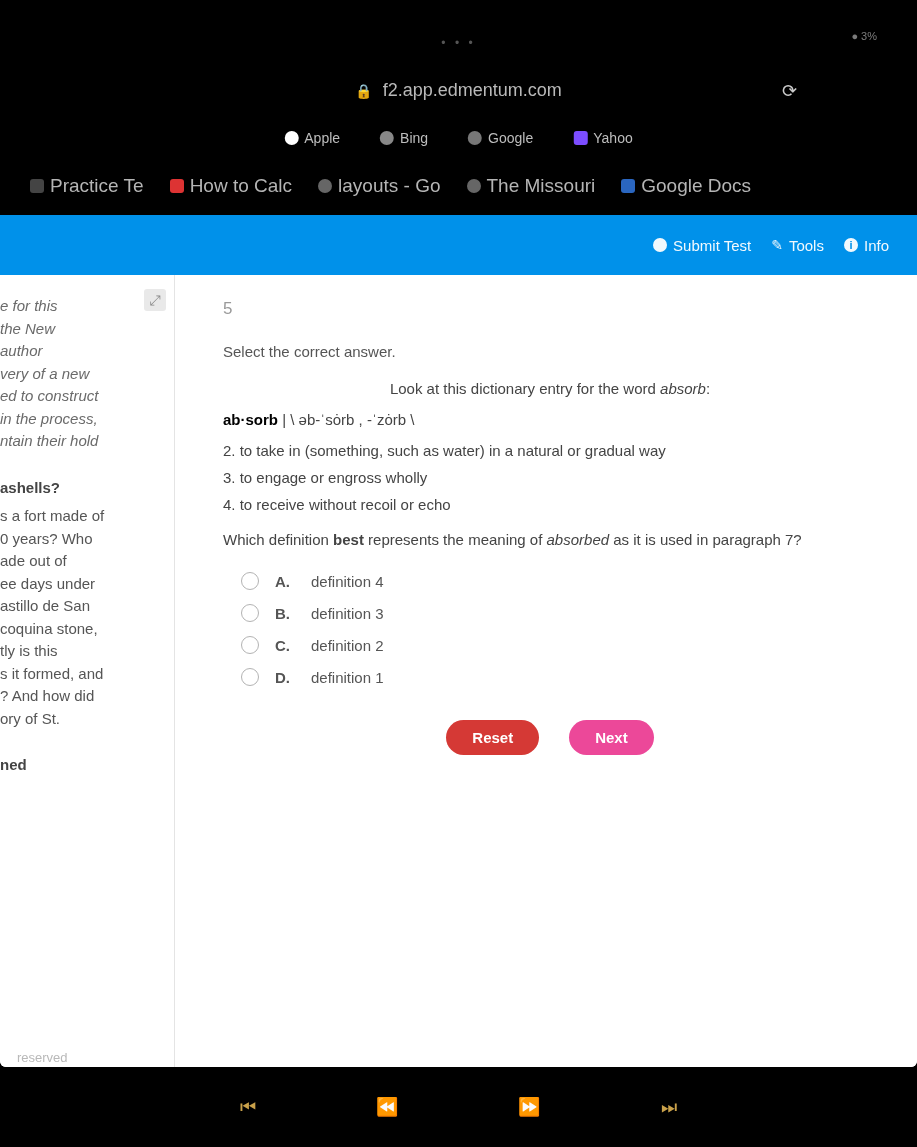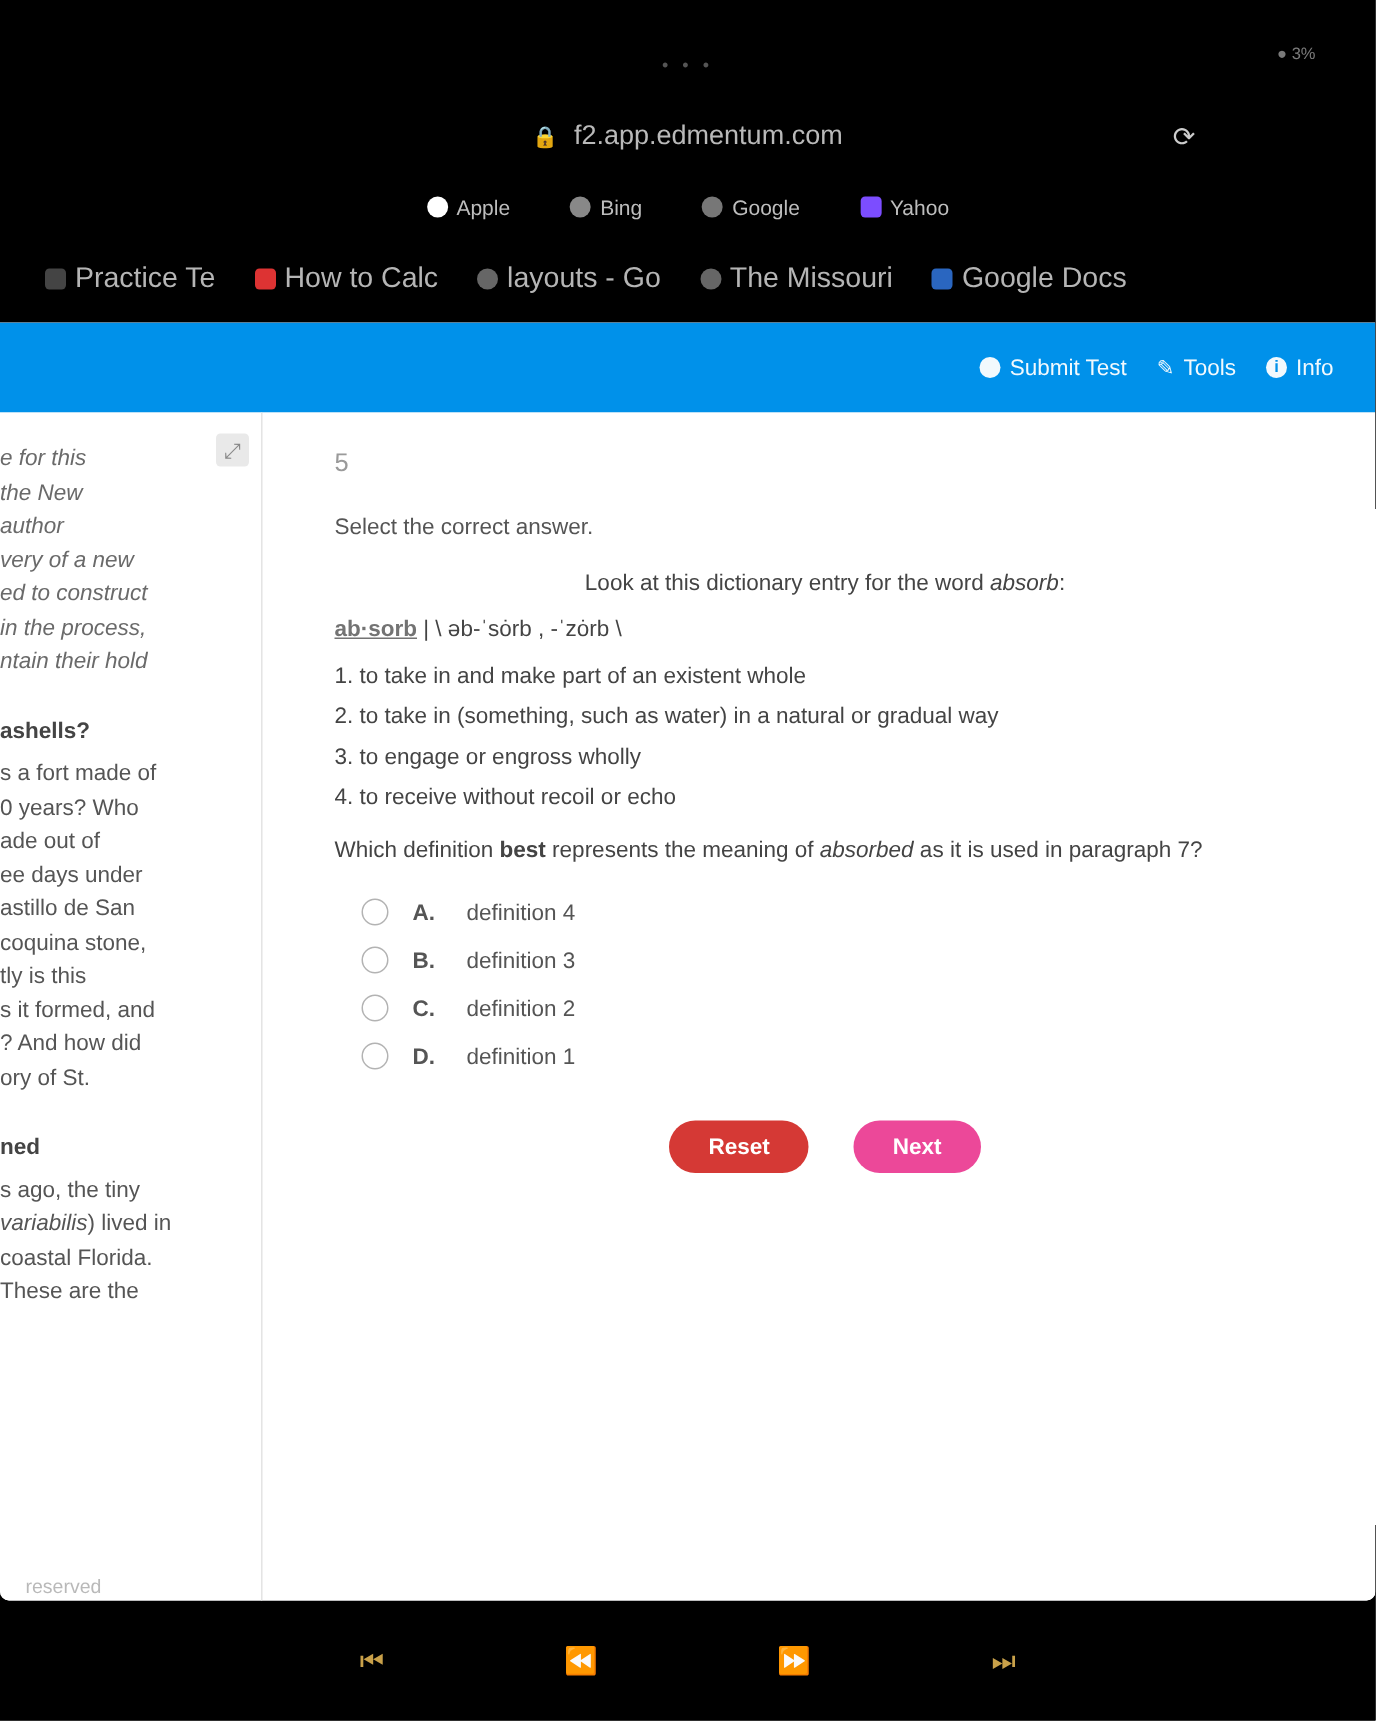--- a/index.html
+++ b/index.html
@@ -39,21 +39,21 @@
   .left-pane .sub { font-style:normal; color:#444; font-weight:600; margin-top:24px;}
   .left-pane .subq { font-style:normal; color:#555; margin-top:6px;}
   .left-pane .footer { position:absolute; bottom:10px; left:17px; color:#b9b9b9; font-size:13px; font-style:normal;}
   .expand-ico { position:absolute; top:14px; right:8px; width:22px;height:22px; background:#e9e9e9; border-radius:3px; display:flex;align-items:center;justify-content:center;color:#888;font-size:14px;}
 
   .right-pane { flex:1; padding:24px 40px 20px 48px; background:#fff; font-size:15px; color:#444; overflow:auto;}
   .qnum { color:#9a9a9a; font-size:17px; margin-bottom:24px;}
   .instruct { color:#555; margin-bottom:20px;}
   .entry-intro { margin-bottom:14px;text-align:center;}
   .headword { margin-bottom:14px;}
-  .headword b { color:#737373;text-decoration:underline; }
+  .headword b { color:#000000; }
   .defs { margin-bottom:18px; }
   .defs div { margin-bottom:10px; }
   .question-stem { margin-bottom:24px; }
   .question-stem b { font-weight:700; }
   .question-stem .ital { font-style:italic; }
 
   .choices { padding-left:18px; margin-bottom:34px;}
   .choice { display:flex; align-items:center; gap:16px; margin-bottom:14px; font-size:15px;}
   .radio { width:18px;height:18px;border:1.5px solid #b3b3b3;border-radius:50%; flex:0 0 18px;}
   .letter { font-weight:700; color:#555; width:20px;}
@@ -157,43 +157,36 @@
           <div>ade out of</div>
           <div>ee days under</div>
           <div>astillo de San</div>
           <div>coquina stone,</div>
           <div>tly is this</div>
           <div>s it formed, and</div>
           <div>? And how did</div>
           <div>ory of St.</div>
         </div>
         <div class="sub">ned</div>
-        <div class="subq">
-          <div>s ago, the tiny</div>
-          <div><span style="font-style:italic">variabilis</span><span>) lived in</span></div>
-          <div>coastal Florida.</div>
-          <div>These are the</div>
-        </div>
         <div class="footer">reserved</div>
       </div>
 
       <div class="right-pane">
         <div class="qnum">5</div>
         <div class="instruct">Select the correct answer.</div>
 
         <div class="entry-intro">
           <span>Look at this dictionary entry for the word </span><span style="font-style:italic">absorb</span><span>:</span>
         </div>
 
         <div class="headword">
           <b>ab·sorb</b><span> | \ əb-ˈsȯrb , -ˈzȯrb \</span>
         </div>
 
         <div class="defs">
-          <div>1. to take in and make part of an existent whole</div>
           <div>2. to take in (something, such as water) in a natural or gradual way</div>
           <div>3. to engage or engross wholly</div>
           <div>4. to receive without recoil or echo</div>
         </div>
 
         <div class="question-stem">
           <span>Which definition </span><b>best</b><span> represents the meaning of </span><span class="ital">absorbed</span><span> as it is used in paragraph 7?</span>
         </div>
 
         <div class="choices">

